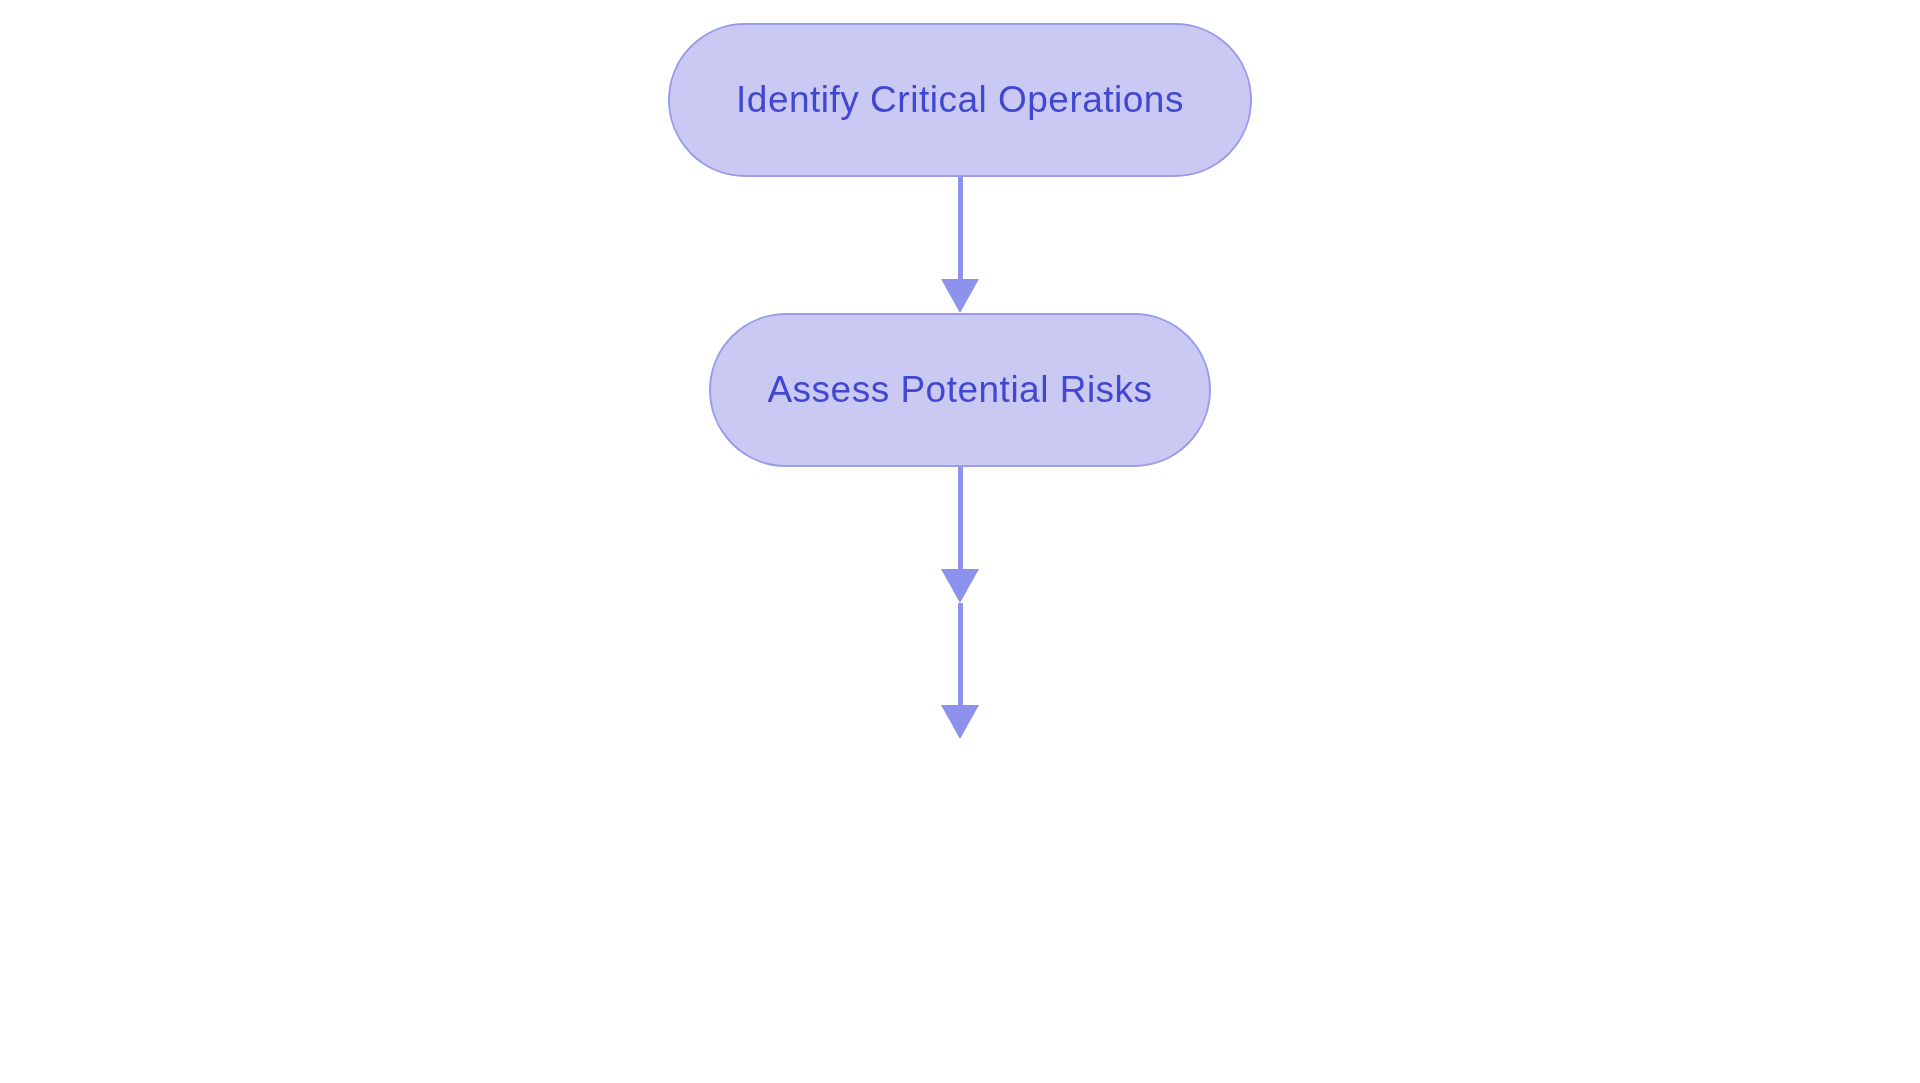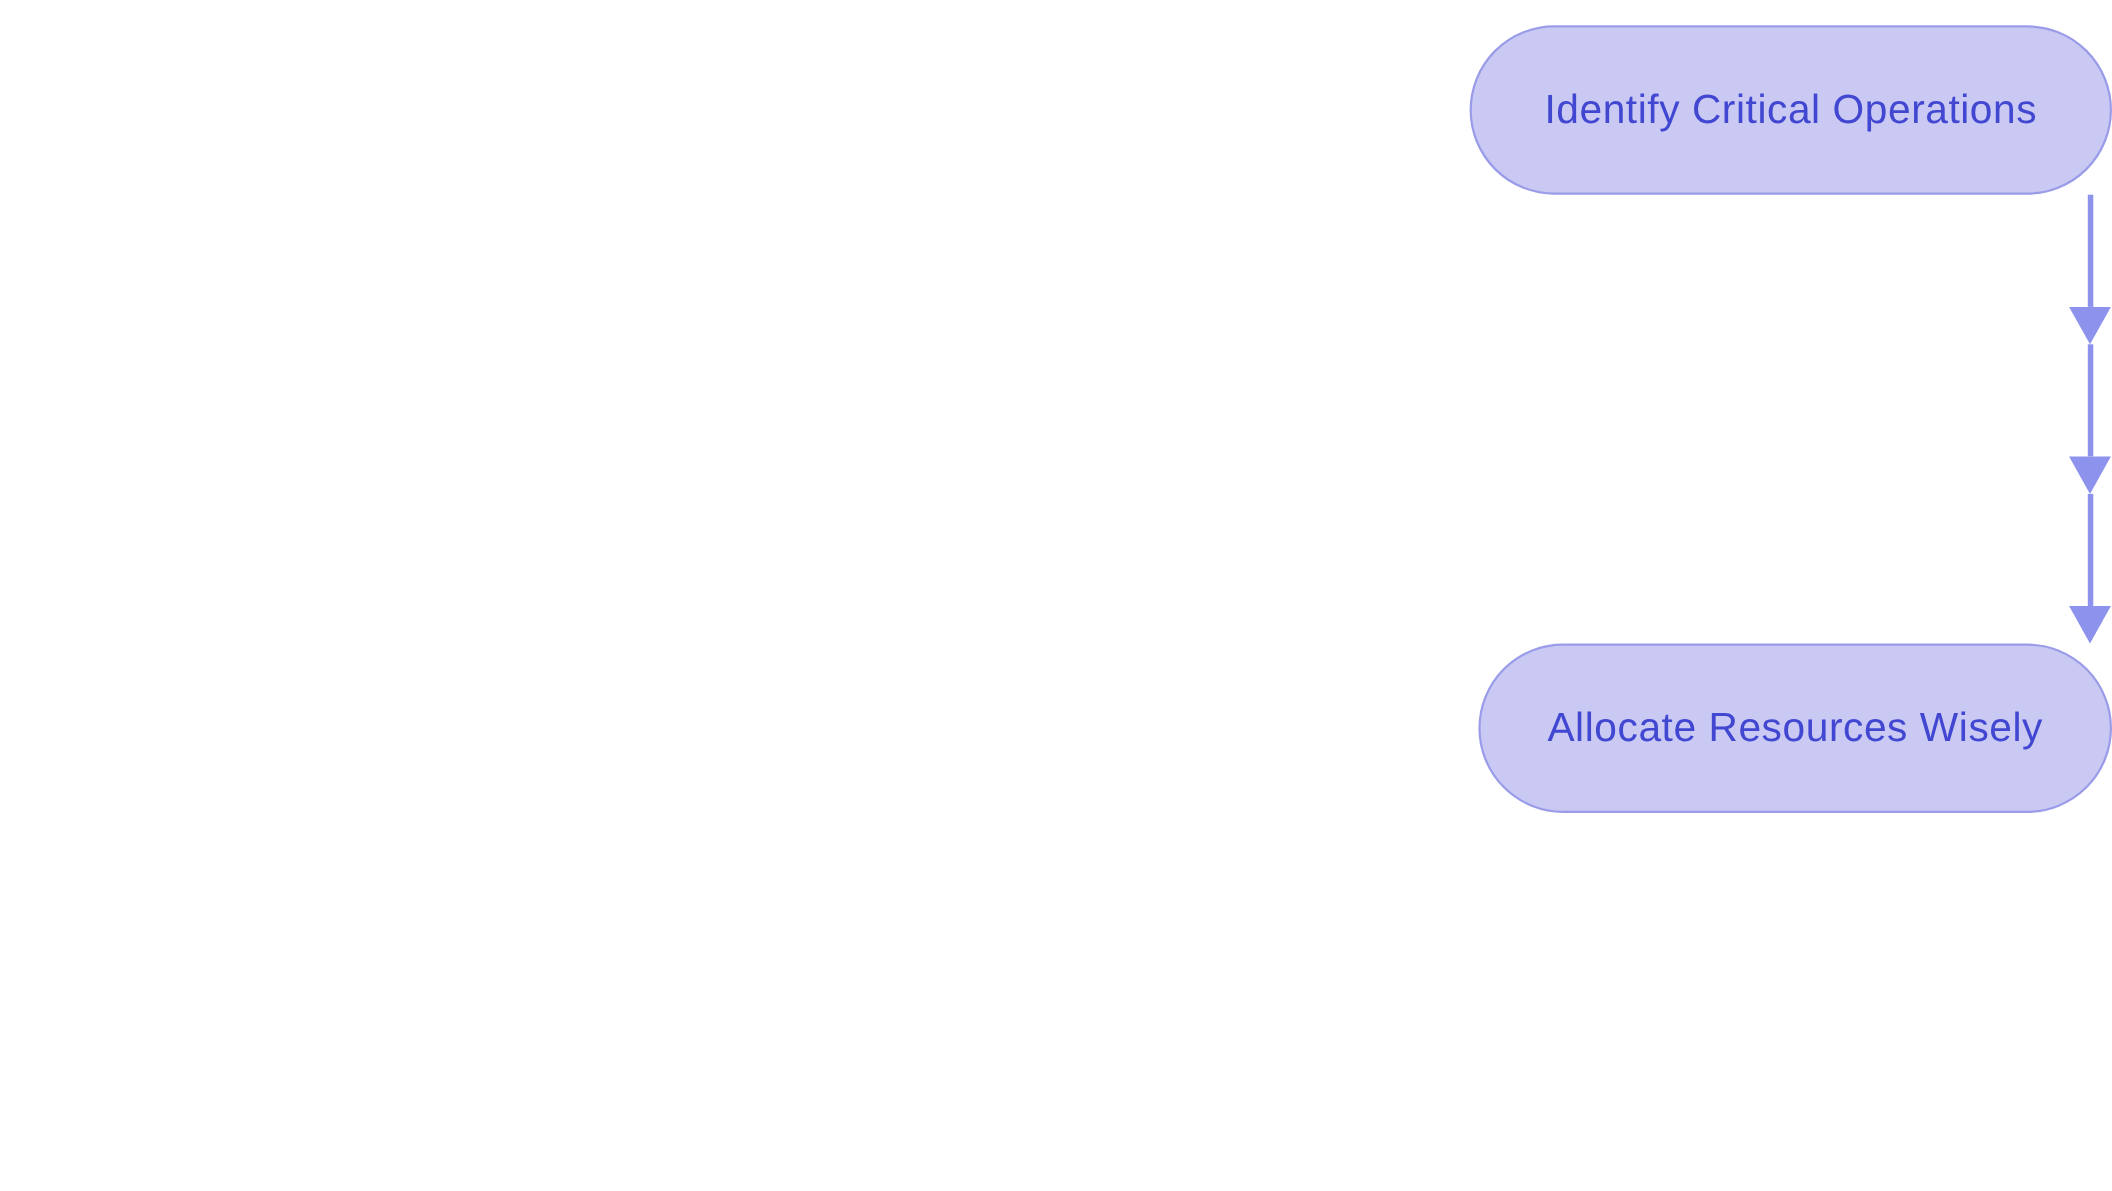--- a/index.html
+++ b/index.html
@@ -16,21 +16,21 @@
     background: var(--background);
     font-family: "Liberation Sans", sans-serif;
   }
   .canvas {
     position: relative;
     width: 1920px;
     height: 1083px;
     background: var(--background);
     display: flex;
     flex-direction: column;
-    align-items: flex-end;
+    align-items: center;
     padding-top: 23px;
     overflow: hidden;
   }
   .node {
     height: 154px;
     border-radius: 77px;
     background: var(--node-fill);
     border: 2.5px solid var(--node-border);
     color: var(--node-text);
     font-size: 37px;
@@ -74,29 +74,29 @@
 
   <div class="node node-1">
     <span>Identify Critical Operations</span>
   </div>
 
   <div class="edge">
     <div class="shaft"></div>
     <div class="head"></div>
   </div>
 
+  <div class="node node-2">
+    <span>Assess Potential Risks</span>
+  </div>
 
   <div class="edge">
     <div class="shaft"></div>
     <div class="head"></div>
   </div>
 
 
   <div class="edge">
     <div class="shaft"></div>
     <div class="head"></div>
   </div>
 
-  <div class="node node-4">
-    <span>Allocate Resources Wisely</span>
-  </div>
 
 </div>
 
 </body></html>

